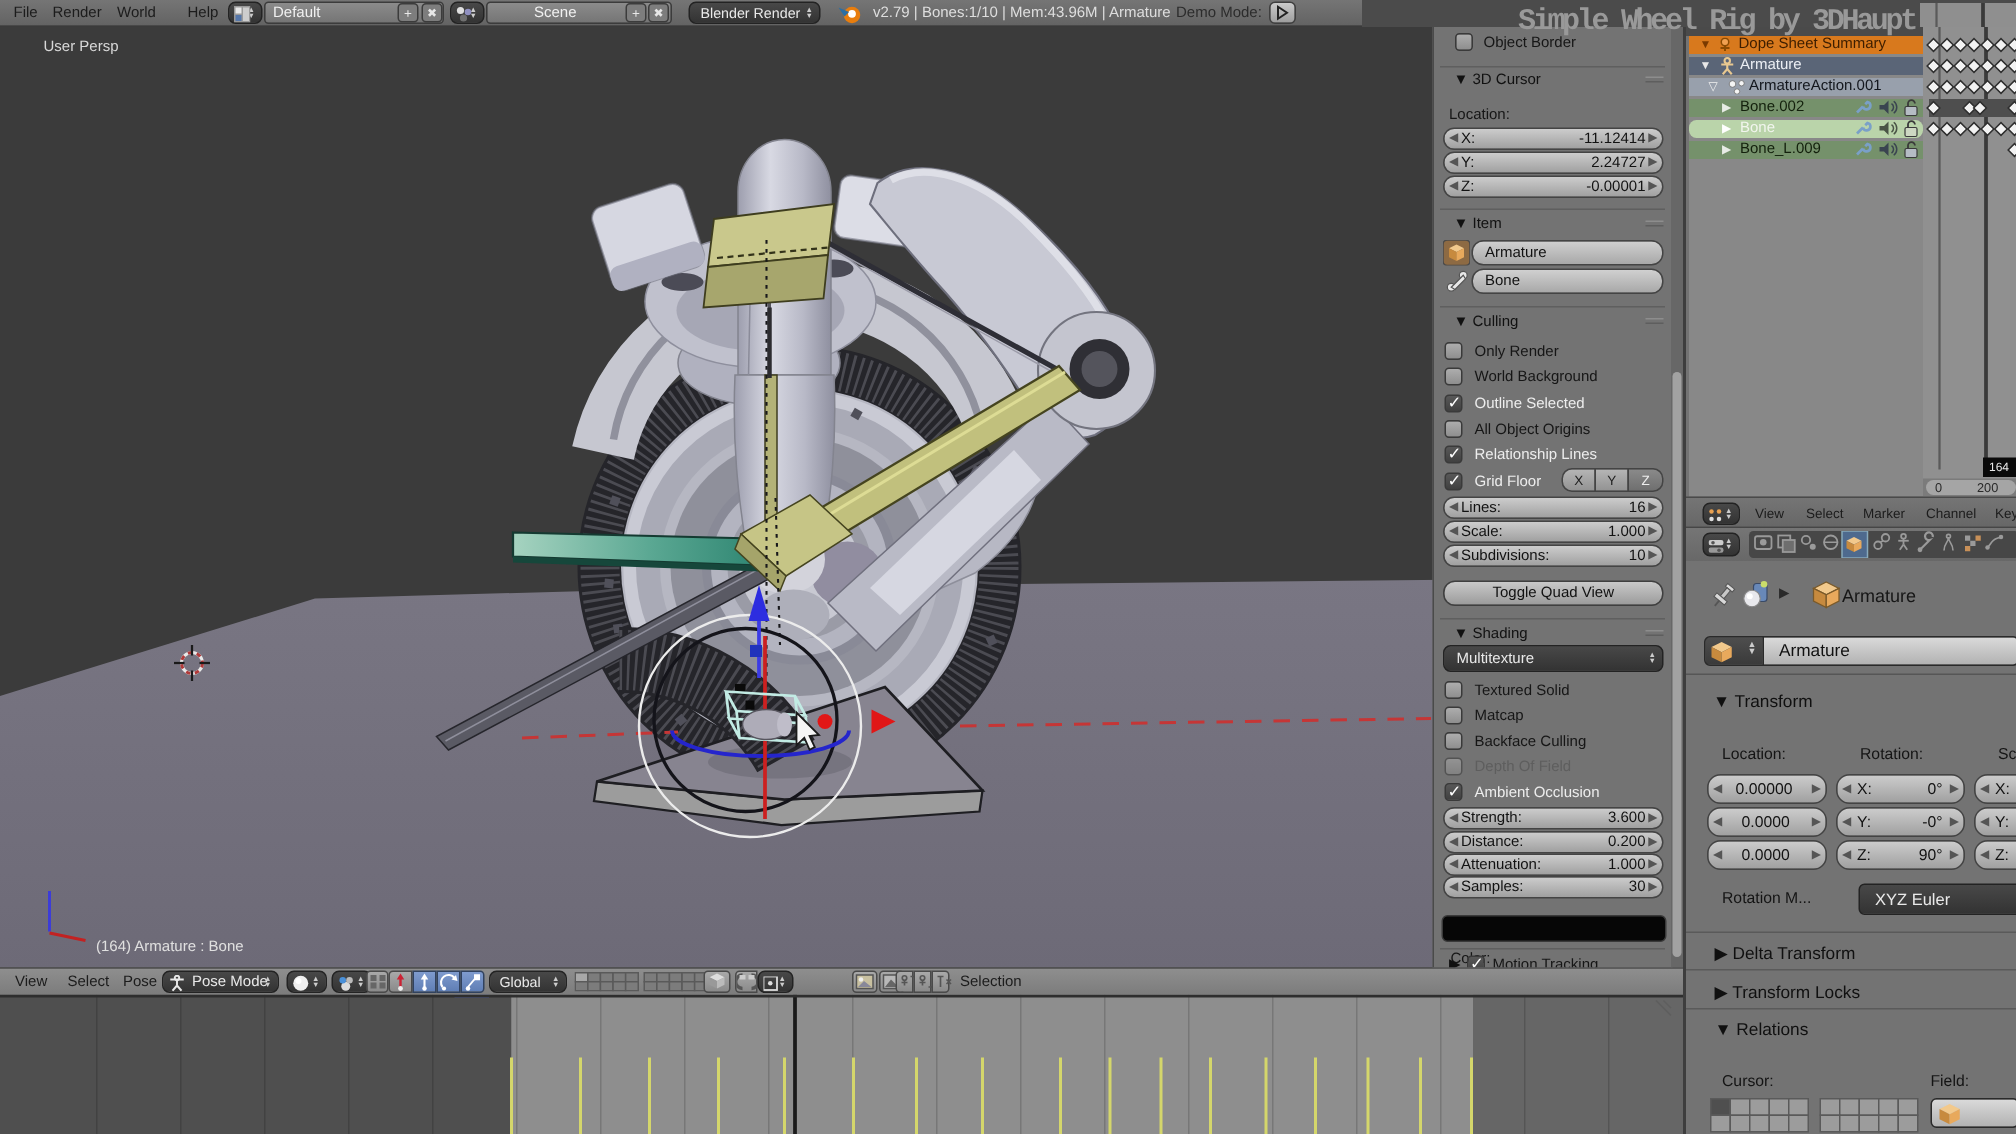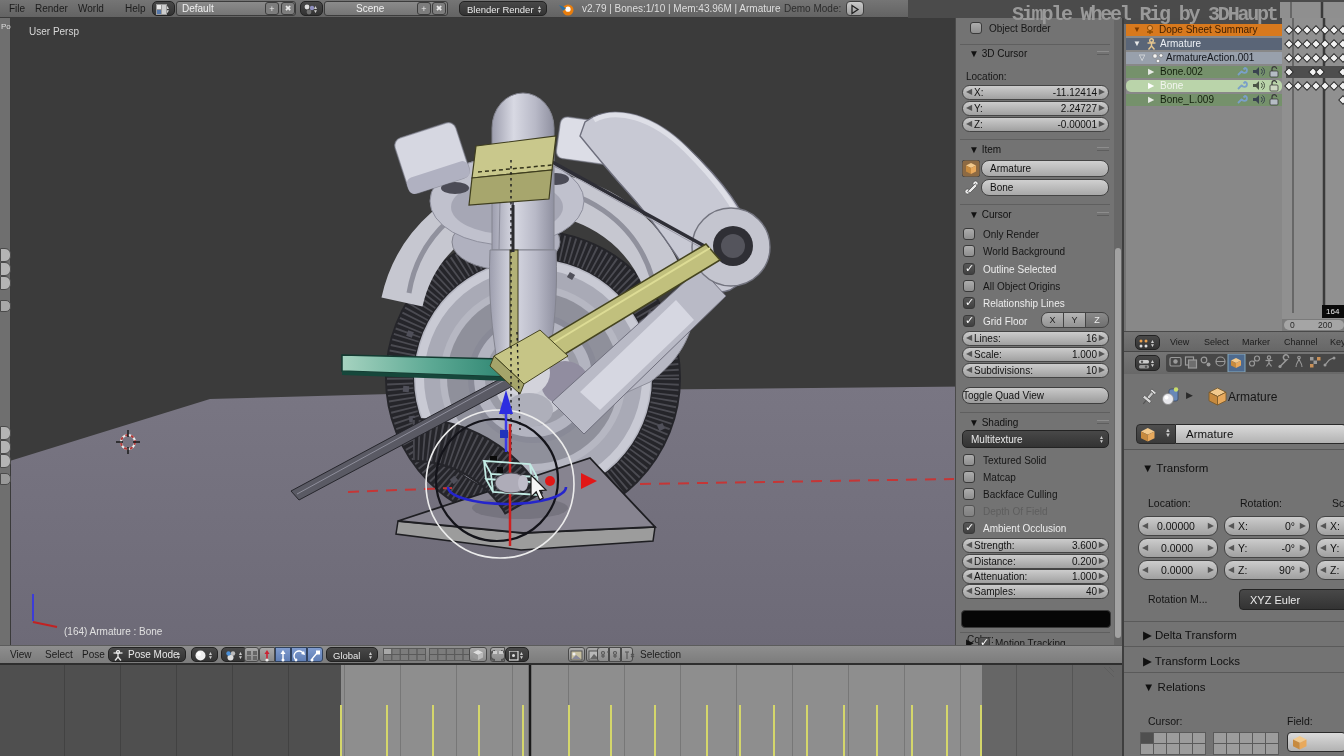--- a/index.html
+++ b/index.html
@@ -21,21 +21,21 @@
 
 .cb{position:absolute;width:12px;height:12px;border:1px solid #3a3a3a;border-radius:3px;
   background:linear-gradient(#adadad,#8e8e8e);box-sizing:border-box}
 .cb.on{background:linear-gradient(#585858,#404040)}
 .cb.on:after{content:"\2713";position:absolute;left:1px;top:-2px;color:#fff;font-size:11px}
 .cblab{position:absolute;font-size:10px;color:#161616}
 .cblab.w{color:#ededed}
 
 .ph{position:absolute;font-size:10px;color:#111}
 .btn{position:absolute;background:linear-gradient(#c9c9c9,#9b9b9b);border:1px solid #3f3f3f;
-  border-radius:8px;box-sizing:border-box;font-size:10px;color:#111;text-align:left}
+  border-radius:8px;box-sizing:border-box;font-size:10px;color:#111;text-align:center}
 .sep{position:absolute;height:1px;background:#5f5f5f}
 </style></head>
 <body>
 
 <div class="abs" id="infobar" style="left:0;top:0;width:1344px;height:18px;background:#4b4b4b">
   <div class="abs" style="left:0;top:0;width:908px;height:17px;background:linear-gradient(#757575,#636363);border-bottom:1px solid #3a3a3a"></div>
   <div class="abs t10" style="left:9px;top:3px">File</div>
   <div class="abs t10" style="left:35px;top:3px">Render</div>
   <div class="abs t10" style="left:78px;top:3px">World</div>
   <div class="abs t10" style="left:125px;top:3px">Help</div>
@@ -224,31 +224,20 @@
     <line x1="116" y1="442" x2="123" y2="442" stroke="#1a1a1a" stroke-width="1.5"></line>
     <line x1="133" y1="442" x2="140" y2="442" stroke="#1a1a1a" stroke-width="1.5"></line>
   </g>
 
   <line x1="33" y1="594" x2="33" y2="621" stroke="#3c3cd8" stroke-width="2"></line>
   <line x1="33" y1="622" x2="57" y2="627" stroke="#c22222" stroke-width="2"></line>
 
   <path d="M531,475 L531,497 L536.2,491.8 L539.7,499.8 L543.2,498 L539.7,490.6 L546,490 Z" fill="#f5f5f5" stroke="#1a1a1a" stroke-width="1.2"></path>
   </svg>
 
-  <div class="abs" style="left:0;top:0;width:10px;height:627px;background:#6f6f6f;border-right:1px solid #3a3a3a">
-    <div class="abs" style="left:1px;top:4px;font-size:8px;color:#ddd">Po</div>
-    <div class="abs" style="left:0;top:230px;width:9px;height:12px;background:#b4b4b4;border:1px solid #4a4a4a;border-radius:0 6px 6px 0"></div>
-    <div class="abs" style="left:0;top:244px;width:9px;height:12px;background:#b4b4b4;border:1px solid #4a4a4a;border-radius:0 6px 6px 0"></div>
-    <div class="abs" style="left:0;top:258px;width:9px;height:12px;background:#b4b4b4;border:1px solid #4a4a4a;border-radius:0 6px 6px 0"></div>
-    <div class="abs" style="left:0;top:282px;width:9px;height:10px;background:#a8a8a8;border:1px solid #4a4a4a;border-radius:0 5px 5px 0"></div>
-    <div class="abs" style="left:0;top:408px;width:9px;height:12px;background:#b4b4b4;border:1px solid #4a4a4a;border-radius:0 6px 6px 0"></div>
-    <div class="abs" style="left:0;top:422px;width:9px;height:12px;background:#b4b4b4;border:1px solid #4a4a4a;border-radius:0 6px 6px 0"></div>
-    <div class="abs" style="left:0;top:436px;width:9px;height:12px;background:#b4b4b4;border:1px solid #4a4a4a;border-radius:0 6px 6px 0"></div>
-    <div class="abs" style="left:0;top:455px;width:9px;height:10px;background:#999;border:1px solid #4a4a4a;border-radius:0 5px 5px 0"></div>
-  </div>
   <div class="abs" style="left:29px;top:8px;font-size:10px;color:#d8d8d8">User Persp</div>
   <div class="abs" style="left:64px;top:608px;font-size:10px;color:#e0e0e0">(164) Armature : Bone</div>
 </div>
 
 <div class="abs" id="npanel" style="left:955px;top:18px;width:159px;height:627px;background:#737373;border-left:1px solid #4a4a4a;overflow:hidden">
   <div class="cb" style="left:14px;top:4px"></div>
   <div class="cblab" style="left:33px;top:5px">Object Border</div>
   <div class="sep" style="left:4px;top:26px;width:150px"></div>
   <div class="ph" style="left:13px;top:30px">▼ 3D Cursor</div>
   <div class="abs" style="left:141px;top:33px;width:12px;height:2px;border-top:1px solid #8d8d8d;border-bottom:1px solid #5e5e5e"></div>
@@ -289,21 +278,21 @@
       <g transform="translate(2,1)" fill="#e8e8e8" stroke="#555" stroke-width="0.8">
         <circle cx="3.5" cy="11.5" r="2.6"></circle>
         <circle cx="11.5" cy="3.5" r="2.6"></circle>
         <path d="M3.5,11.5 L11.5,3.5 L13,6 L6,13 Z"></path>
       </g>
     </svg>
   <div class="abs" style="left:25px;top:161px;width:128px;height:17px;background:linear-gradient(#d0d0d0,#a8a8a8);border:1px solid #444;border-radius:8px;box-sizing:border-box;font-size:10px;color:#111">
       <span style="position:absolute;left:8px;top:2px">Bone</span>
     </div>
   <div class="sep" style="left:4px;top:186px;width:150px"></div>
-  <div class="ph" style="left:13px;top:191px">▼ Cursor</div>
+  <div class="ph" style="left:13px;top:191px">▼ Culling</div>
   <div class="abs" style="left:141px;top:194px;width:12px;height:2px;border-top:1px solid #8d8d8d;border-bottom:1px solid #5e5e5e"></div>
   <div class="cb" style="left:7px;top:210px"></div>
     <div class="cblab" style="left:27px;top:211px">Only Render</div>
   <div class="cb" style="left:7px;top:227px"></div>
     <div class="cblab" style="left:27px;top:228px">World Background</div>
   <div class="cb on" style="left:7px;top:245px"></div>
     <div class="cblab w" style="left:27px;top:246px">Outline Selected</div>
   <div class="cb" style="left:7px;top:262px"></div>
     <div class="cblab" style="left:27px;top:263px">All Object Origins</div>
   <div class="cb on" style="left:7px;top:279px"></div>
@@ -365,21 +354,21 @@
     </div>
   <div class="nf" style="left:6px;top:551px;width:147px">
       <span class="al">◀</span>
       <span class="lab">Attenuation:</span>
       <span class="val">1.000</span>
       <span class="ar">▶</span>
     </div>
   <div class="nf" style="left:6px;top:566px;width:147px">
       <span class="al">◀</span>
       <span class="lab">Samples:</span>
-      <span class="val">40</span>
+      <span class="val">30</span>
       <span class="ar">▶</span>
     </div>
   <div class="cblab" style="left:11px;top:616px">Color:</div>
   <div class="abs" style="left:5px;top:592px;width:148px;height:16px;background:#060606;border:1px solid #3a3a3a;border-radius:4px"></div>
   <div class="sep" style="left:4px;top:614px;width:150px"></div>
   <div class="ph" style="left:10px;top:619px">▶</div>
   <div class="cb on" style="left:22px;top:619px"></div>
   <div class="cblab" style="left:39px;top:620px">Motion Tracking</div>
 </div>
 

